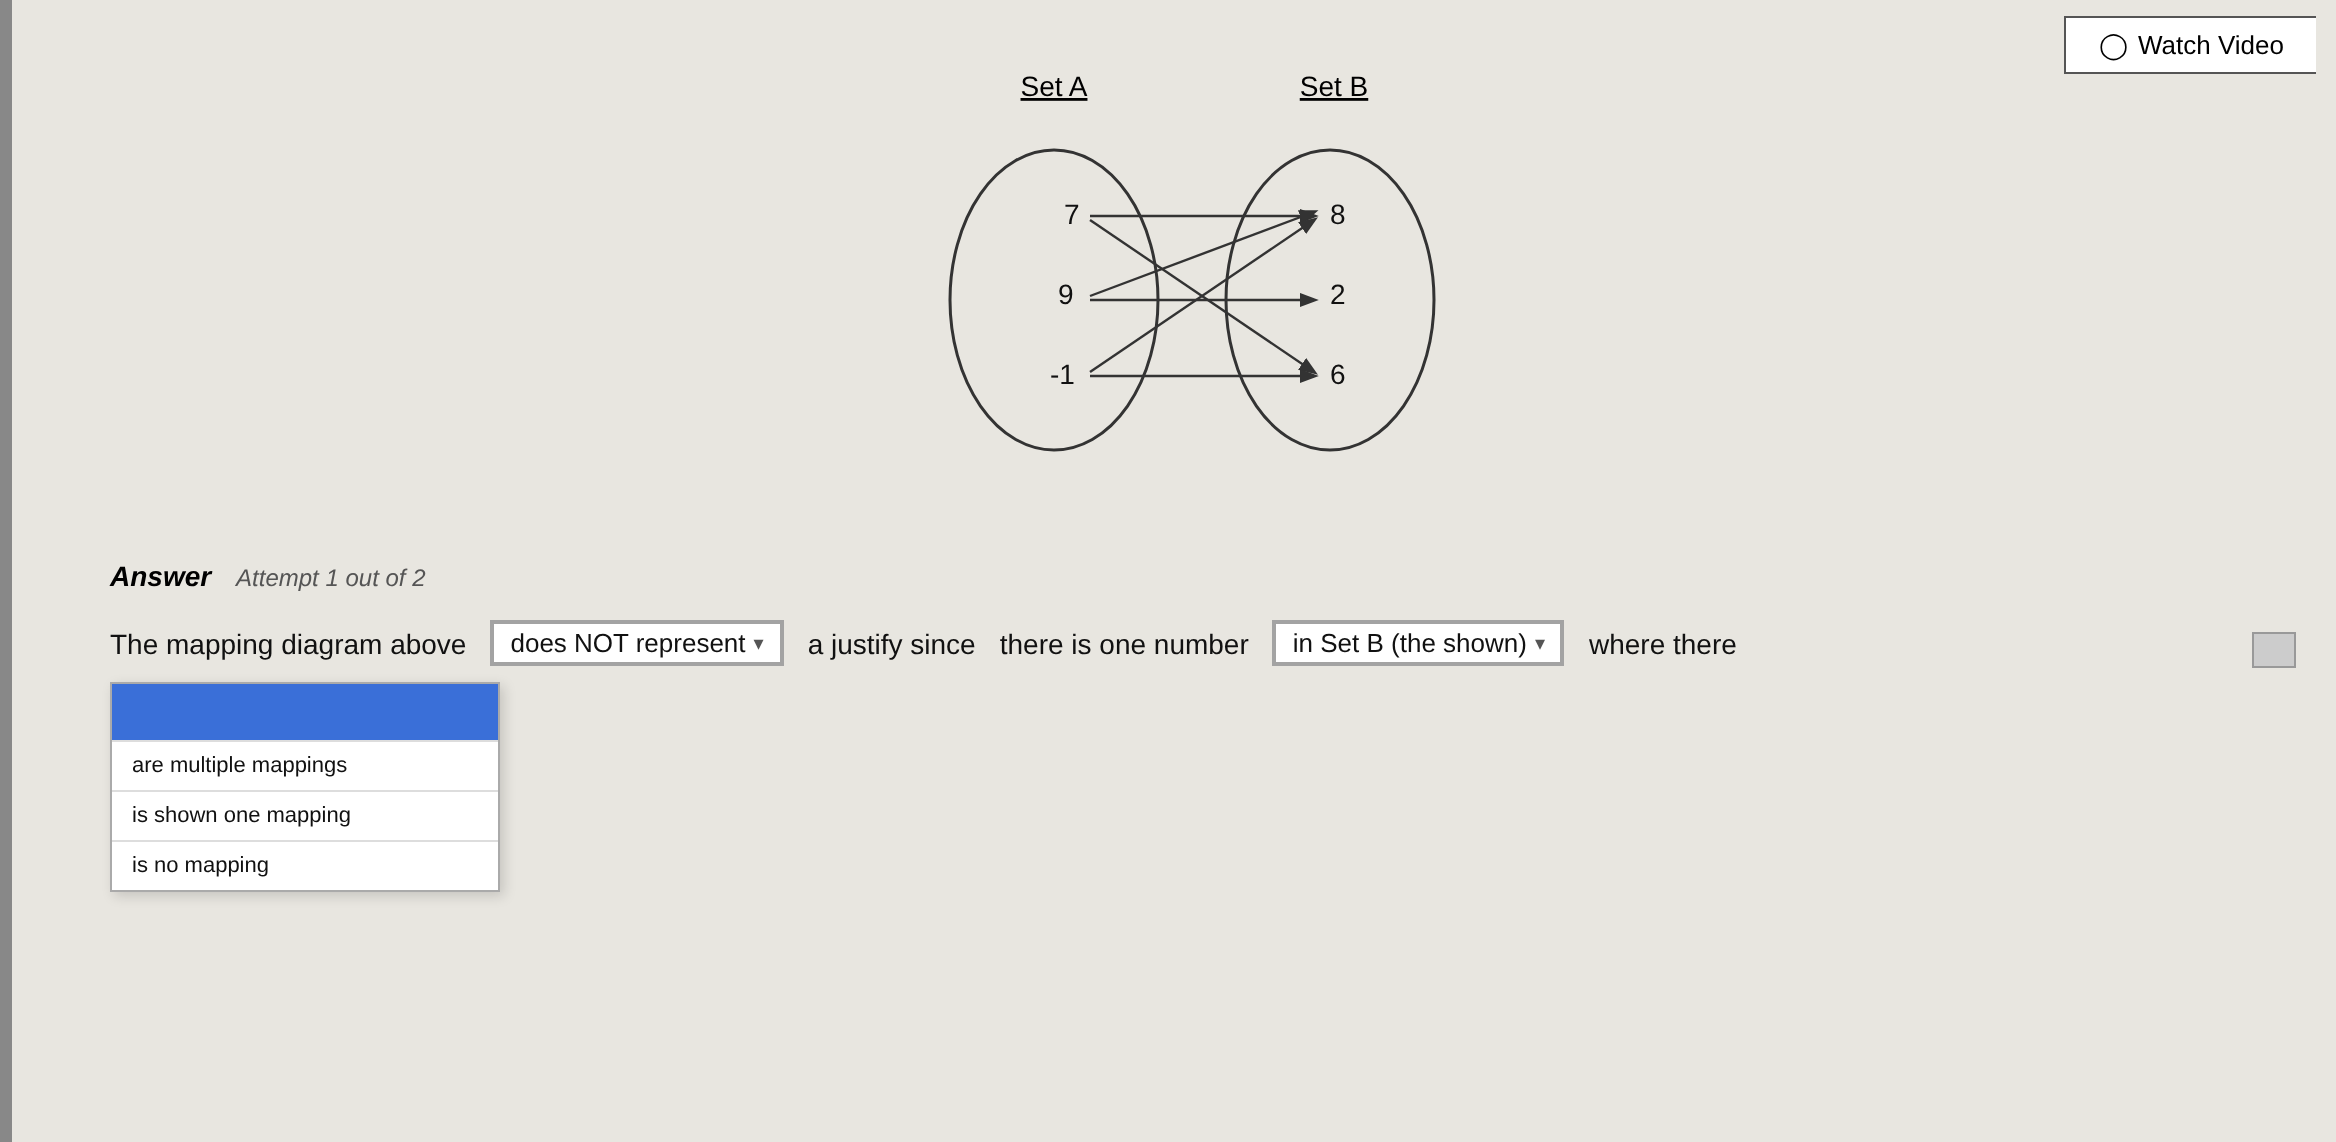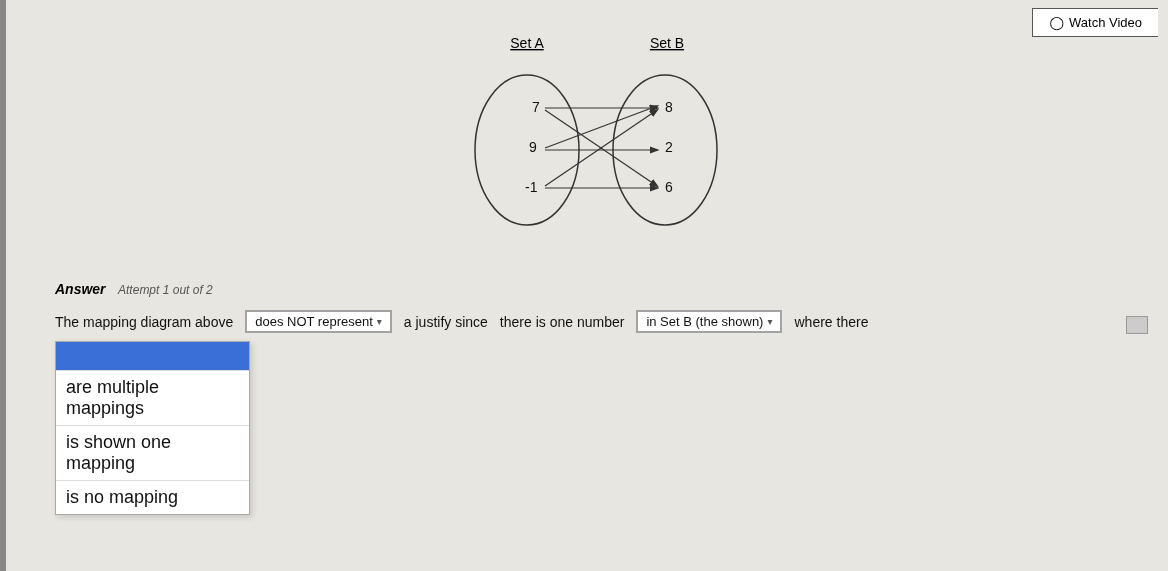--- a/index.html
+++ b/index.html
@@ -100,21 +100,21 @@
     }
     .dropdown-open .selected-bar {
       background: #3a6fd8;
       color: white;
       padding: 6px 10px;
       font-size: 13px;
       height: 28px;
     }
     .dropdown-open .option-item {
       padding: 6px 10px;
-      font-size: 18px;
+      font-size: 11px;
       color: #111;
       background: white;
       border-top: 1px solid #ddd;
       cursor: pointer;
     }
     .inline-dropdown {
       display: inline-flex;
       align-items: center;
       border: 2px solid #a3a3a3;
       background: white;

